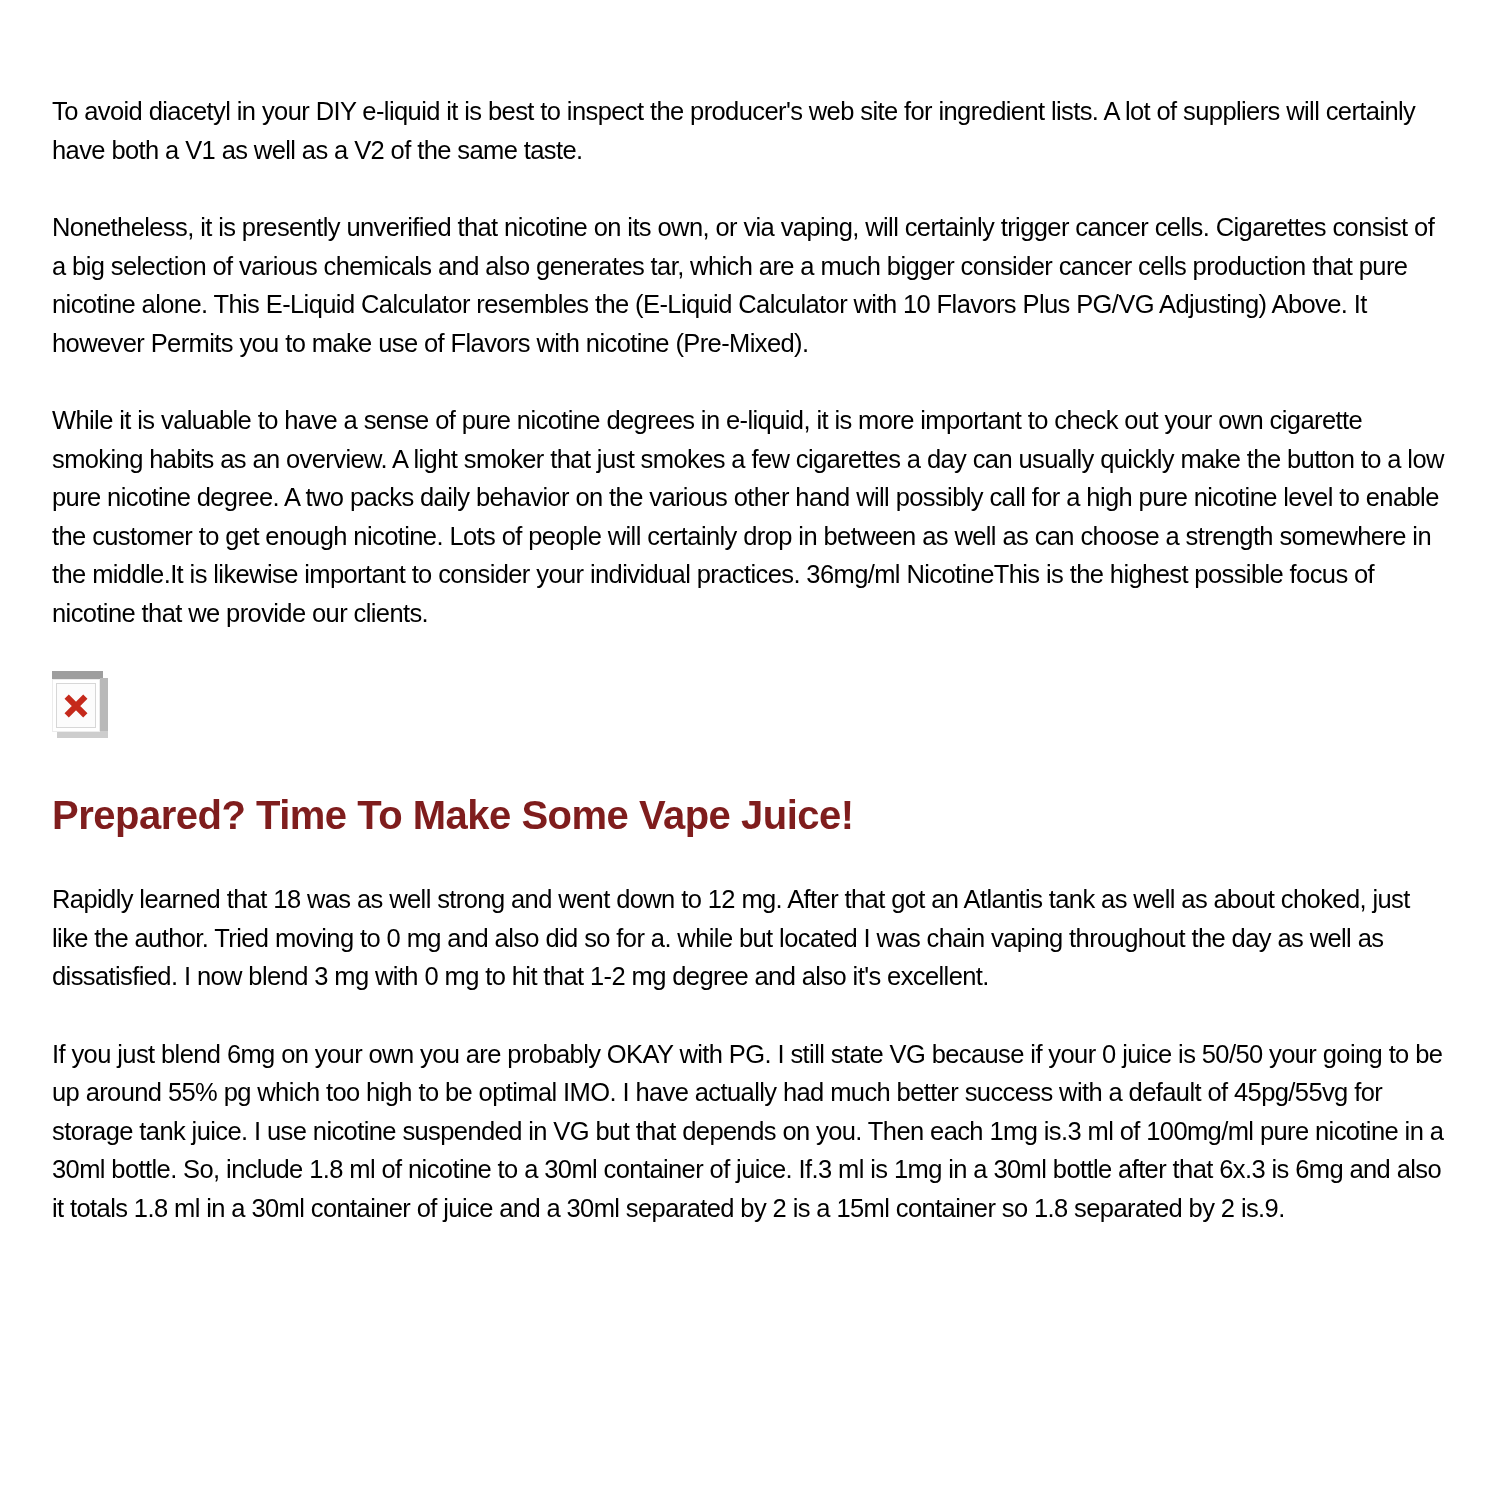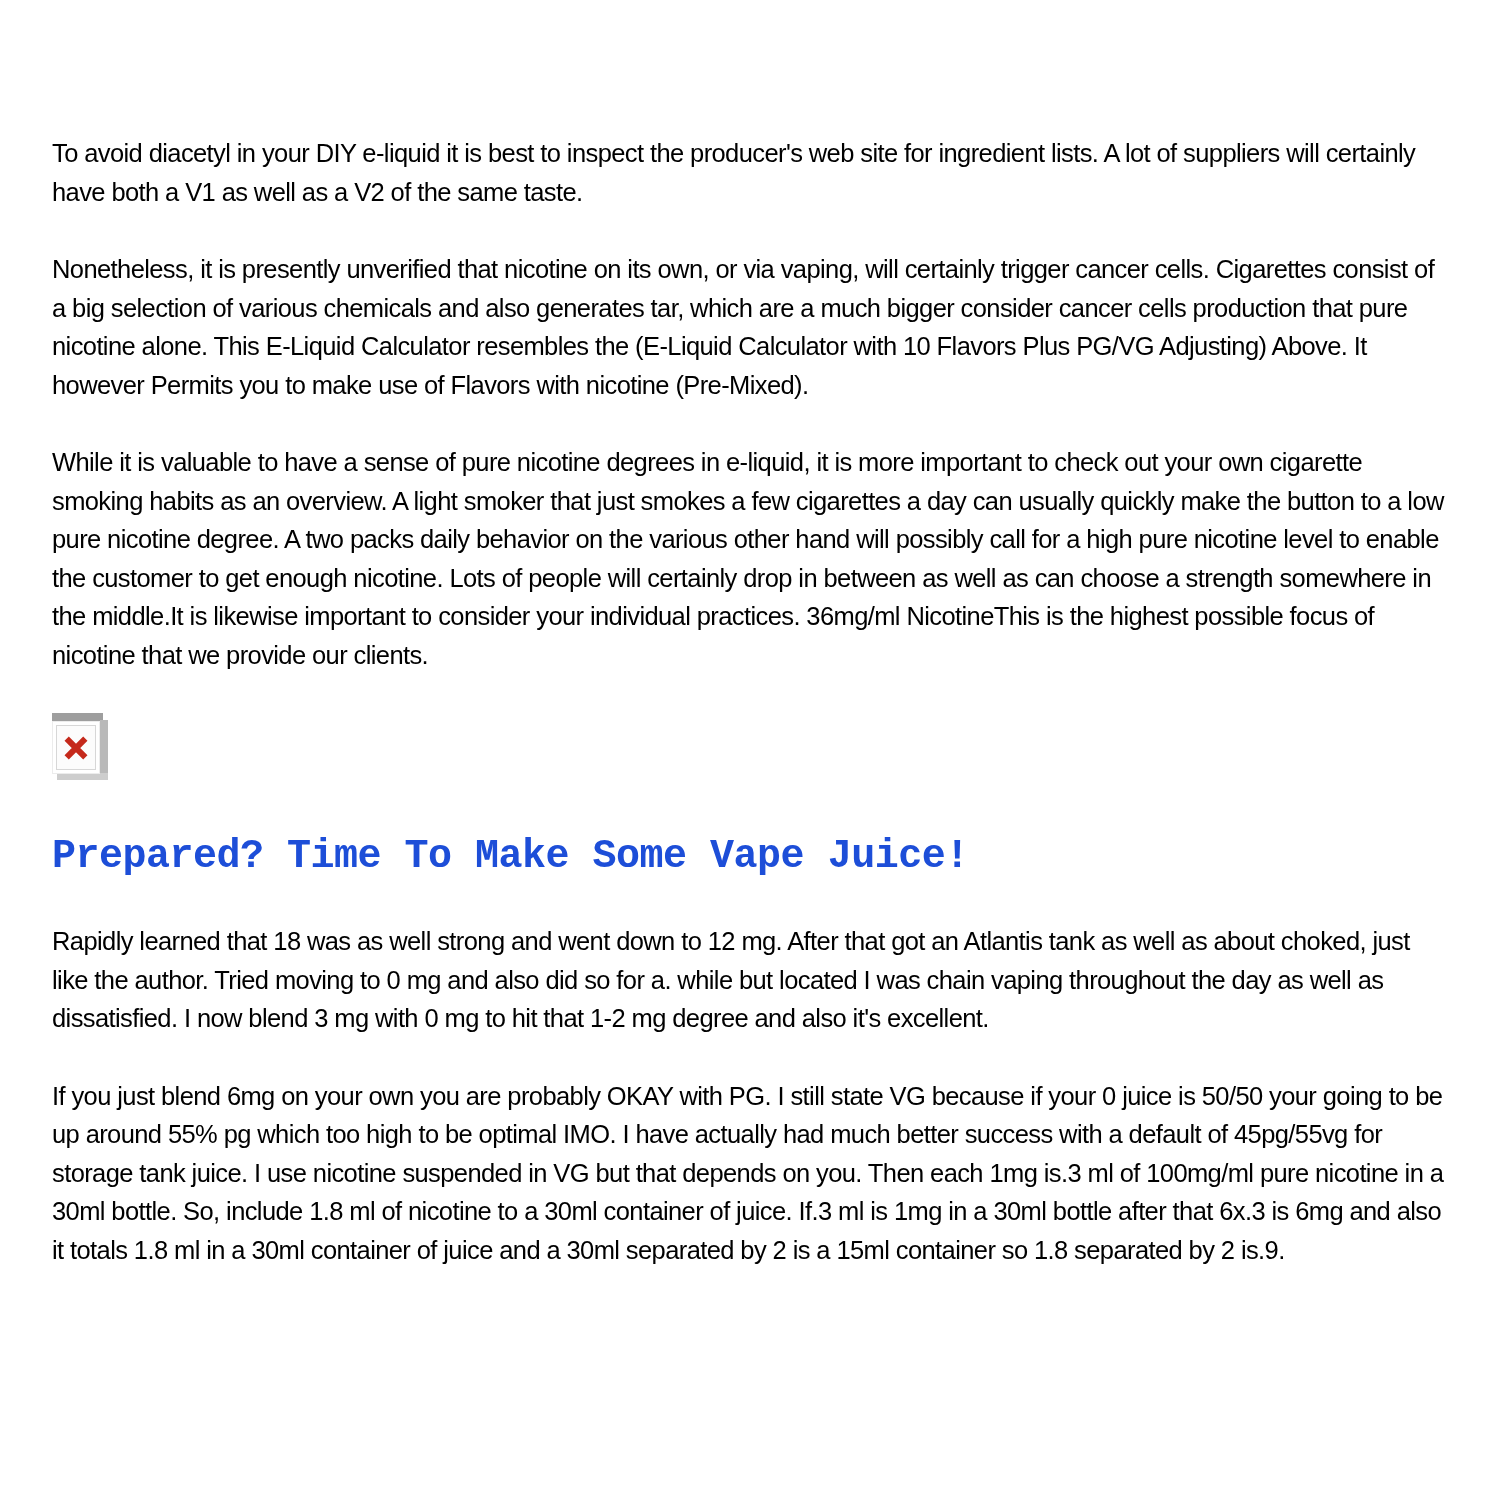--- a/index.html
+++ b/index.html
@@ -16,37 +16,35 @@
     height: 1500px;
     background: #ffffff;
   }
   .content {
     position: absolute;
     left: 52px;
     top: 92px;
     width: 1396px;
     color: #000000;
     font-family: "Liberation Sans", "DejaVu Sans", sans-serif;
-    margin-top: 42px;
   }
   p.body-text {
     margin: 0 0 39px 0;
     font-size: 25.5px;
     line-height: 38.5px;
     letter-spacing: -0.6px;
     color: #000000;
   }
   h2.section-heading {
     margin: 49px 0 40px 0;
     font-size: 40px;
     line-height: 50px;
     font-weight: 700;
     letter-spacing: -0.5px;
-    color: #1d4ed8;
-    font-family: Liberation Mono, monospace;
+    color: #7f1d1d;
   }
   
   .broken-img-figure {
     margin: 0;
     padding: 0;
     height: 70px;
   }
   .broken-img {
     position: relative;
     display: block;

